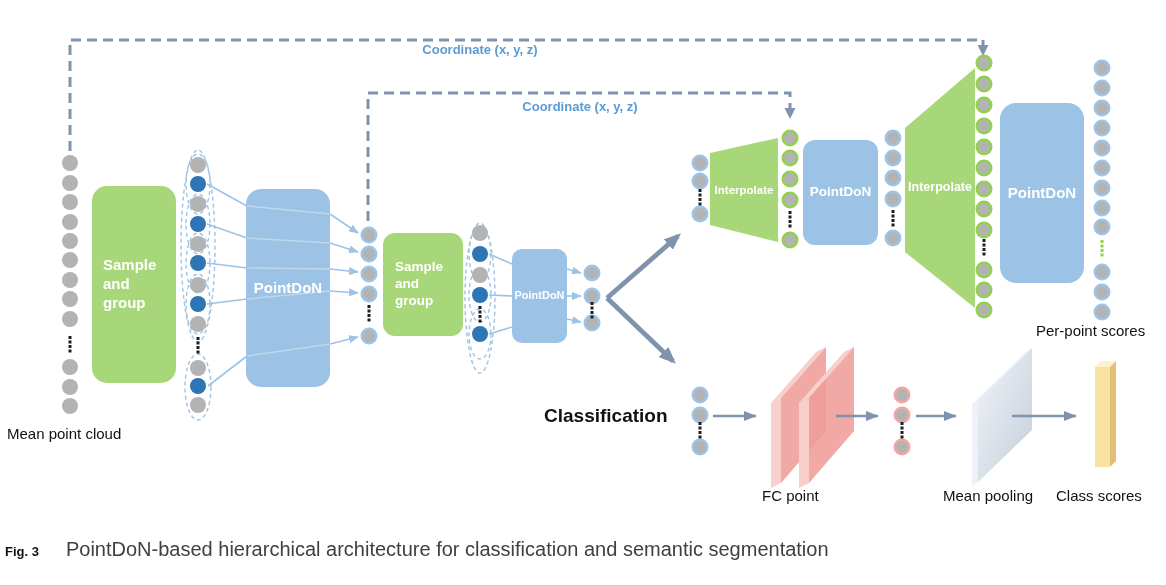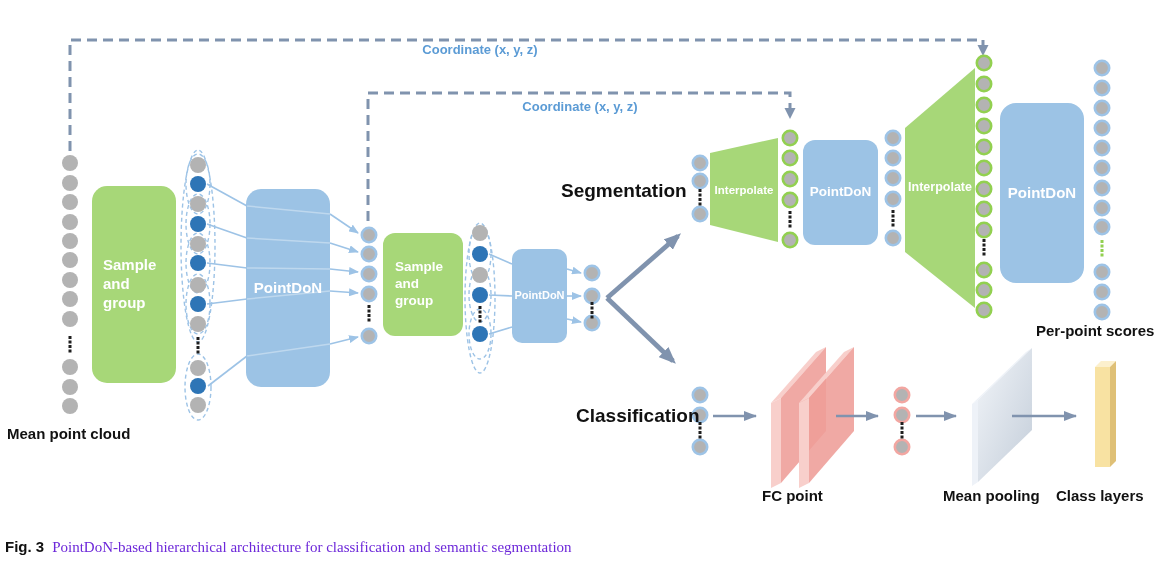--- a/index.html
+++ b/index.html
@@ -3,25 +3,25 @@
 <meta charset="utf-8">
 <style>
   html,body{margin:0;padding:0;background:#fff;}
   .canvas{position:relative;width:1166px;height:585px;background:#fff;
           font-family:"Liberation Sans",sans-serif;overflow:hidden;}
   svg{position:absolute;left:0;top:0;}
   .lbl{position:absolute;white-space:nowrap;}
   .coord{color:var(--coord);font-weight:bold;font-size:13px;text-align:center;width:160px;}
   .branch{color:#111;font-weight:bold;font-size:19px;}
   .caption-row{position:absolute;left:5px;top:538px;width:1150px;}
-  .cap-label{font-weight:bold;font-size:15px;color:#111;font-family:"Liberation Sans",sans-serif;margin-right:8px;}
-  .cap-text{font-size:15px;color:#6d28d9;font-family:Liberation Serif, serif;}
+  .cap-label{font-weight:bold;font-size:13px;color:#111;font-family:"Liberation Sans",sans-serif;margin-right:27px;}
+  .cap-text{font-size:20px;color:#404040;font-family:Liberation Sans, sans-serif;}
   .blk-lbl{position:absolute;display:flex;align-items:center;justify-content:center;
            color:#fff;font-weight:bold;line-height:1.25;}
-  .small-lbl{color:#111;font-weight:bold;font-size:15px;}
+  .small-lbl{color:#111;font-weight:normal;font-size:15px;}
   .grp-ellipse{fill:none;stroke:var(--ring-blue);stroke-width:1.4;stroke-dasharray:4 3;}
   .conn{stroke:var(--conn);stroke-width:1.6;fill:none;}
   .faint{stroke:rgba(255,255,255,0.35);stroke-width:1.5;fill:none;}
   .flow{stroke:var(--arrow);stroke-width:2.4;fill:none;}
   .flow-big{stroke:var(--arrow);stroke-width:4.8;fill:none;}
   .skip{stroke:var(--arrow);stroke-width:3;fill:none;stroke-dasharray:10 6;}
 </style>
 </head>
 <body>
 
@@ -304,25 +304,24 @@
       <span style="width:56px;">Sample and group</span>
     </div>
   <div class="blk-lbl" style="left:512px;top:249px;width:55px;height:94px;font-size:11px;">PointDoN</div>
   <div class="blk-lbl" style="left:706px;top:138px;width:76px;height:104px;font-size:11.5px;">Interpolate</div>
   <div class="blk-lbl" style="left:803px;top:140px;width:75px;height:105px;font-size:13.5px;">PointDoN</div>
   <div class="blk-lbl" style="left:903px;top:68px;width:74px;height:240px;font-size:12.5px;">Interpolate</div>
   <div class="blk-lbl" style="left:1000px;top:103px;width:84px;height:180px;font-size:15px;">PointDoN</div>
 
   <div class="lbl coord" style="left:400px;top:42px;">Coordinate (x, y, z)</div>
   <div class="lbl coord" style="left:500px;top:99px;">Coordinate (x, y, z)</div>
-  <div class="lbl branch" style="left:561px;top:180px;">Segmentation</div>
-  <div class="lbl branch" style="left:576px;top:405px;">Classification</div>
+  <div class="lbl branch" style="left:544px;top:405px;">Classification</div>
   <div class="lbl small-lbl" style="left:7px;top:425px;">Mean point cloud</div>
   <div class="lbl small-lbl" style="left:1036px;top:322px;">Per-point scores</div>
   <div class="lbl small-lbl" style="left:762px;top:487px;">FC point</div>
   <div class="lbl small-lbl" style="left:943px;top:487px;text-align:center;">Mean pooling</div>
-  <div class="lbl small-lbl" style="left:1056px;top:487px;">Class layers</div>
+  <div class="lbl small-lbl" style="left:1056px;top:487px;">Class scores</div>
 
   <div class="caption-row">
     <span class="cap-label">Fig. 3</span><span class="cap-text">PointDoN-based hierarchical architecture for classification and semantic segmentation</span>
   </div>
 
 </div>
 
 </body></html>

